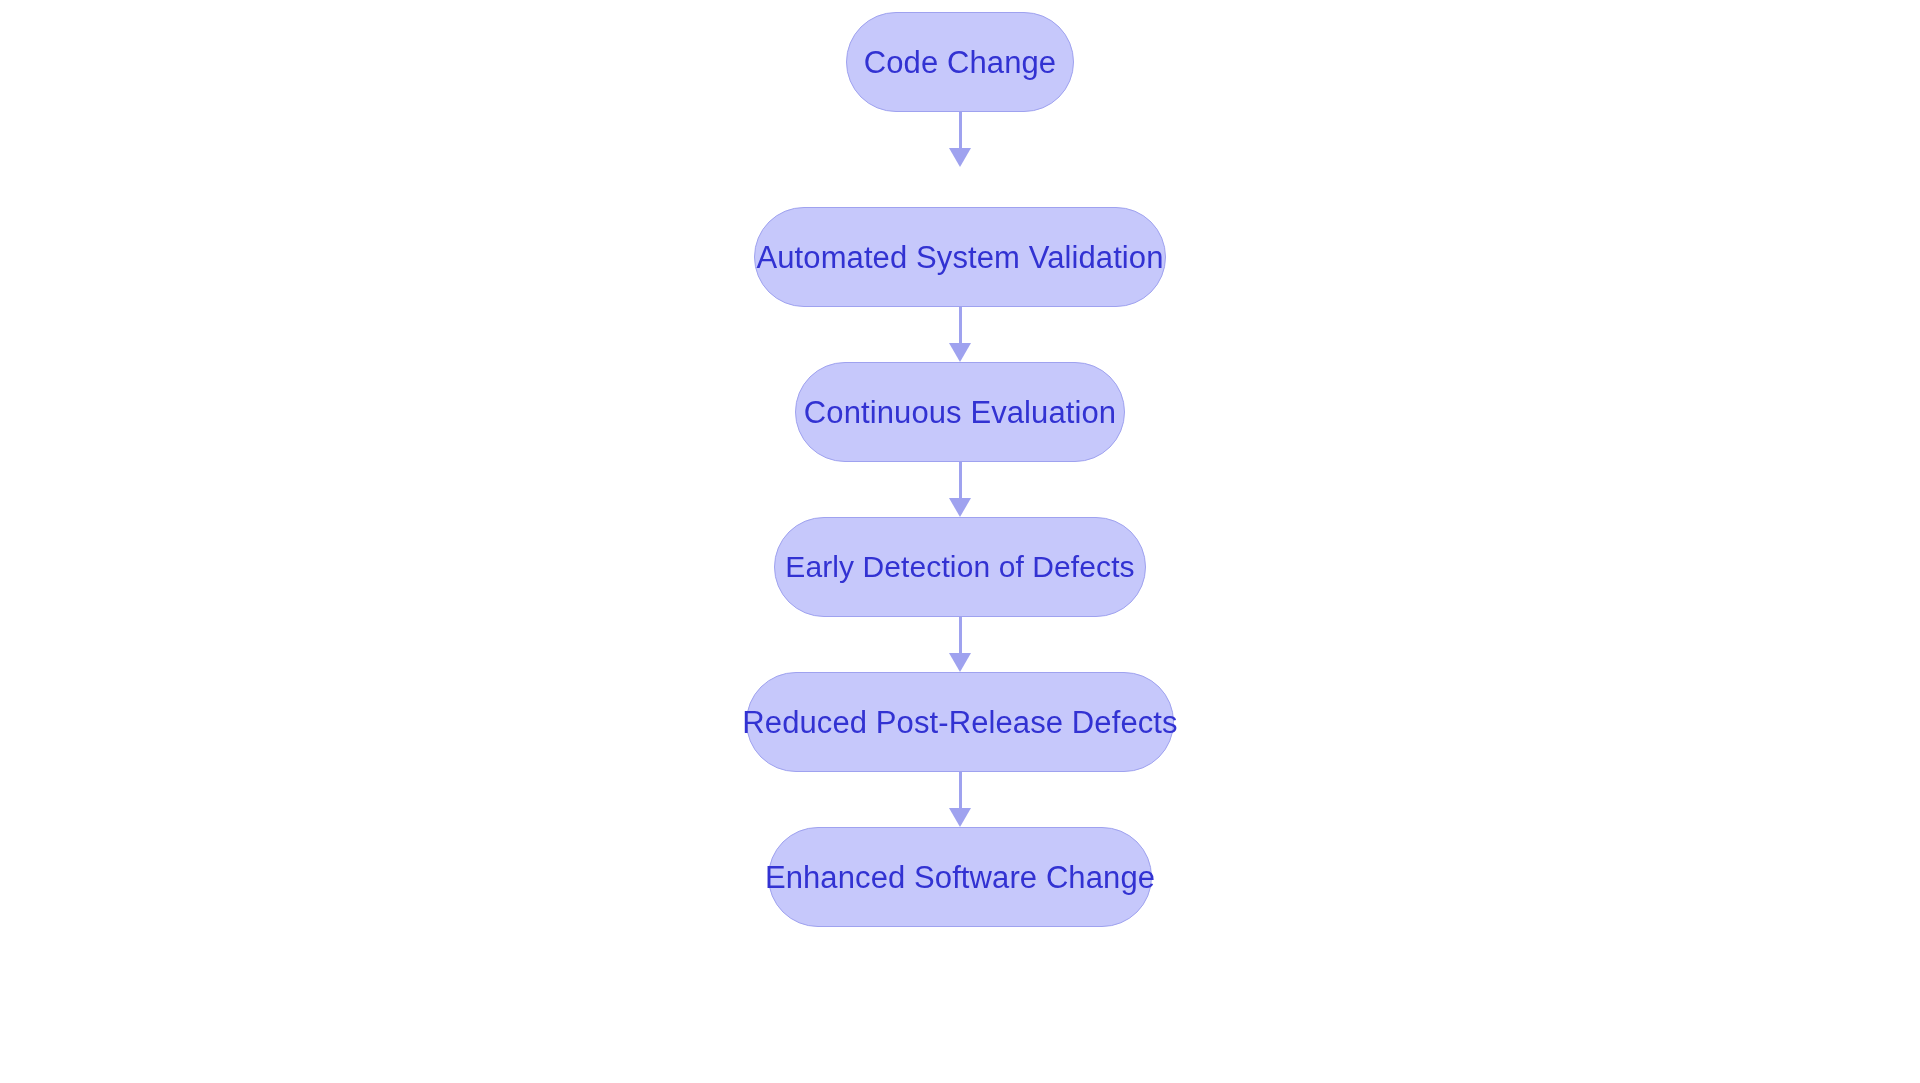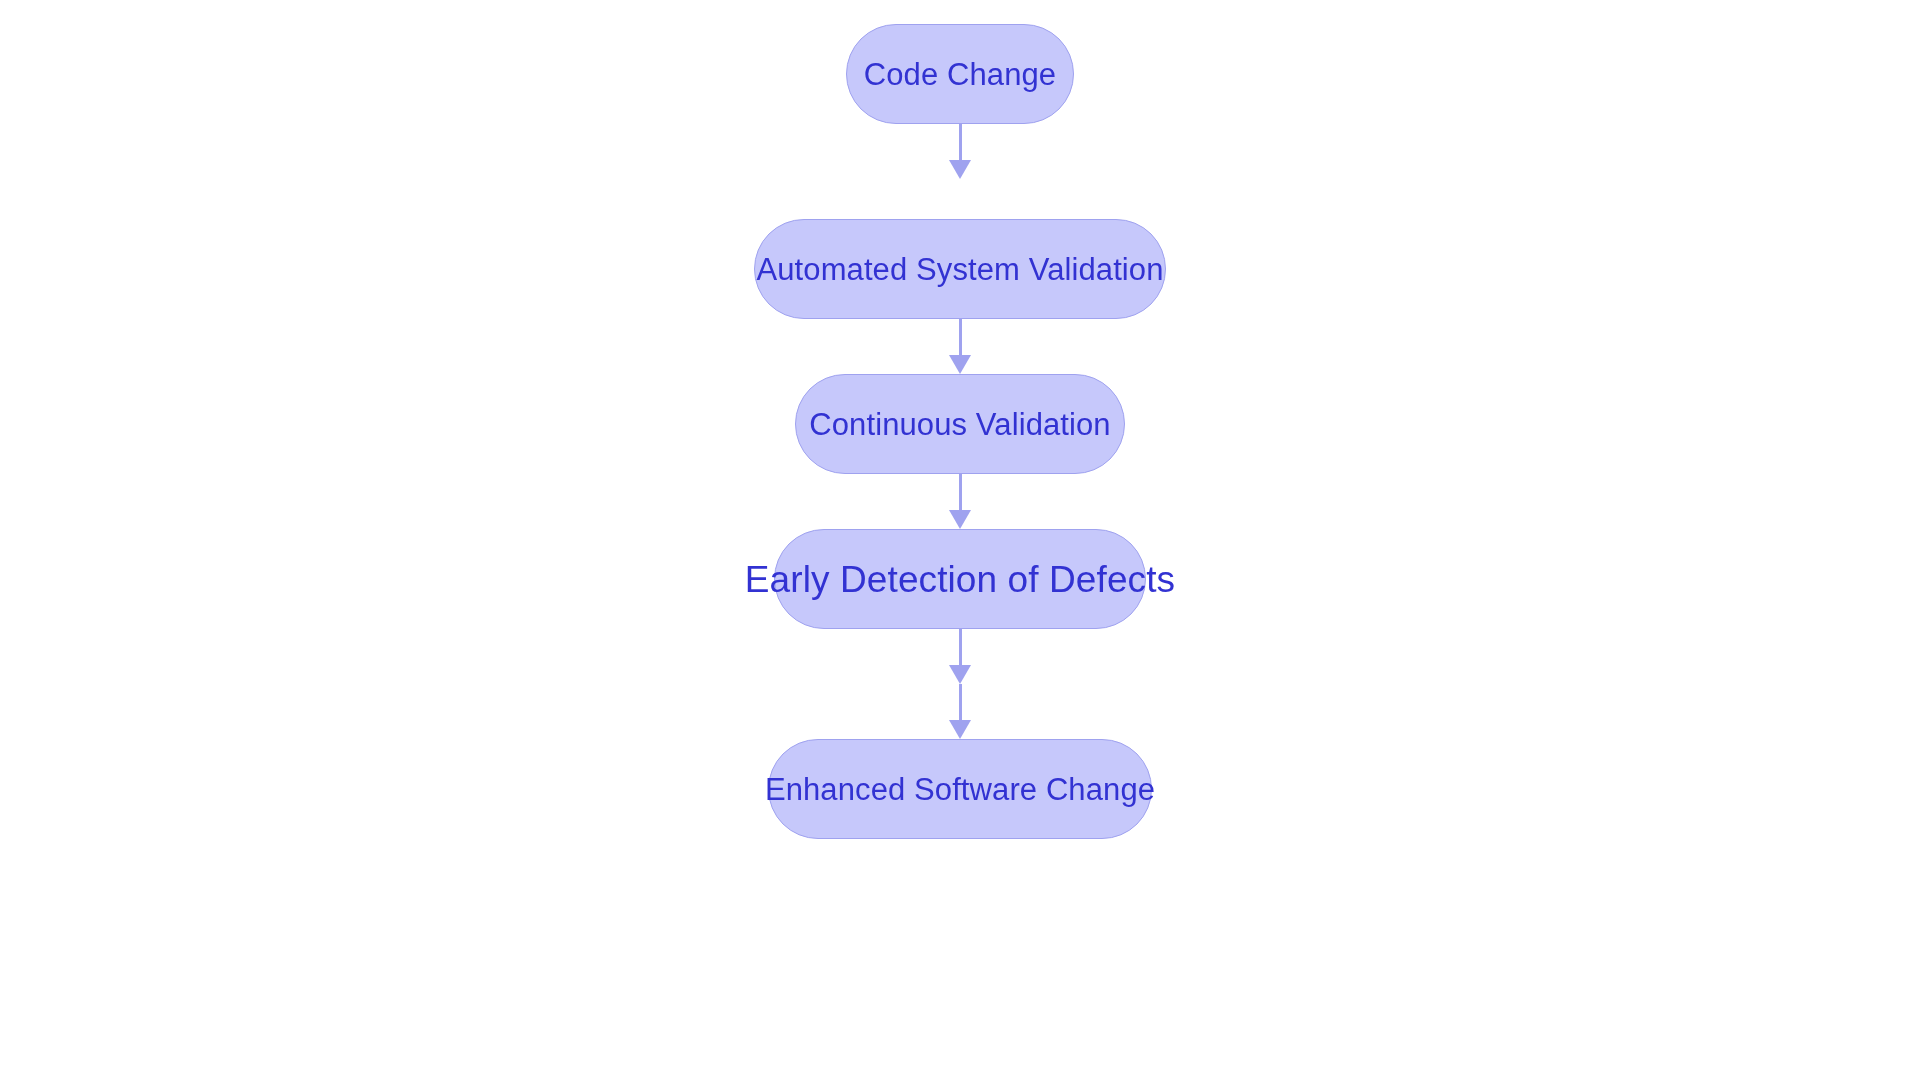--- a/index.html
+++ b/index.html
@@ -47,24 +47,24 @@
     white-space: nowrap;
     line-height: 1;
   }
 
   .node-label {
     color: #3232d2;
     font-weight: 400;
   }
 
   
-  .node-0 { width: 228px;  height: 100px; margin-top: 24px;  font-size: 31px; text-align: right; }
+  .node-0 { width: 228px;  height: 100px; margin-top: 12px;  font-size: 31px; text-align: right; }
   .node-1 { width: 412px;  height: 100px; font-size: 31px; margin-top: 40px; }
   .node-2 { width: 330px;  height: 100px; font-size: 31px; }
-  .node-3 { width: 372px;  height: 100px; font-size: 37px; }
+  .node-3 { width: 372px;  height: 100px; font-size: 30px; }
   .node-4 { width: 428px;  height: 100px; font-size: 31px; }
   .node-5 { width: 384px;  height: 100px; font-size: 31px; }
 
   .connector {
     width: 40px;
     height: 55px;
     display: flex;
     flex-direction: column;
     align-items: center;
     justify-content: flex-start;
@@ -102,37 +102,40 @@
     <div class="node node-1">
       <span class="node-label">Automated System Validation</span>
     </div>
 
     <div class="connector">
       <div class="connector-line"></div>
       <div class="connector-head"></div>
     </div>
 
     <div class="node node-2">
-      <span class="node-label">Continuous Validation</span>
+      <span class="node-label">Continuous Evaluation</span>
     </div>
 
     <div class="connector">
       <div class="connector-line"></div>
       <div class="connector-head"></div>
     </div>
 
     <div class="node node-3">
       <span class="node-label">Early Detection of Defects</span>
     </div>
 
     <div class="connector">
       <div class="connector-line"></div>
       <div class="connector-head"></div>
     </div>
 
+    <div class="node node-4">
+      <span class="node-label">Reduced Post-Release Defects</span>
+    </div>
 
     <div class="connector">
       <div class="connector-line"></div>
       <div class="connector-head"></div>
     </div>
 
     <div class="node node-5">
       <span class="node-label">Enhanced Software Change</span>
     </div>
 

